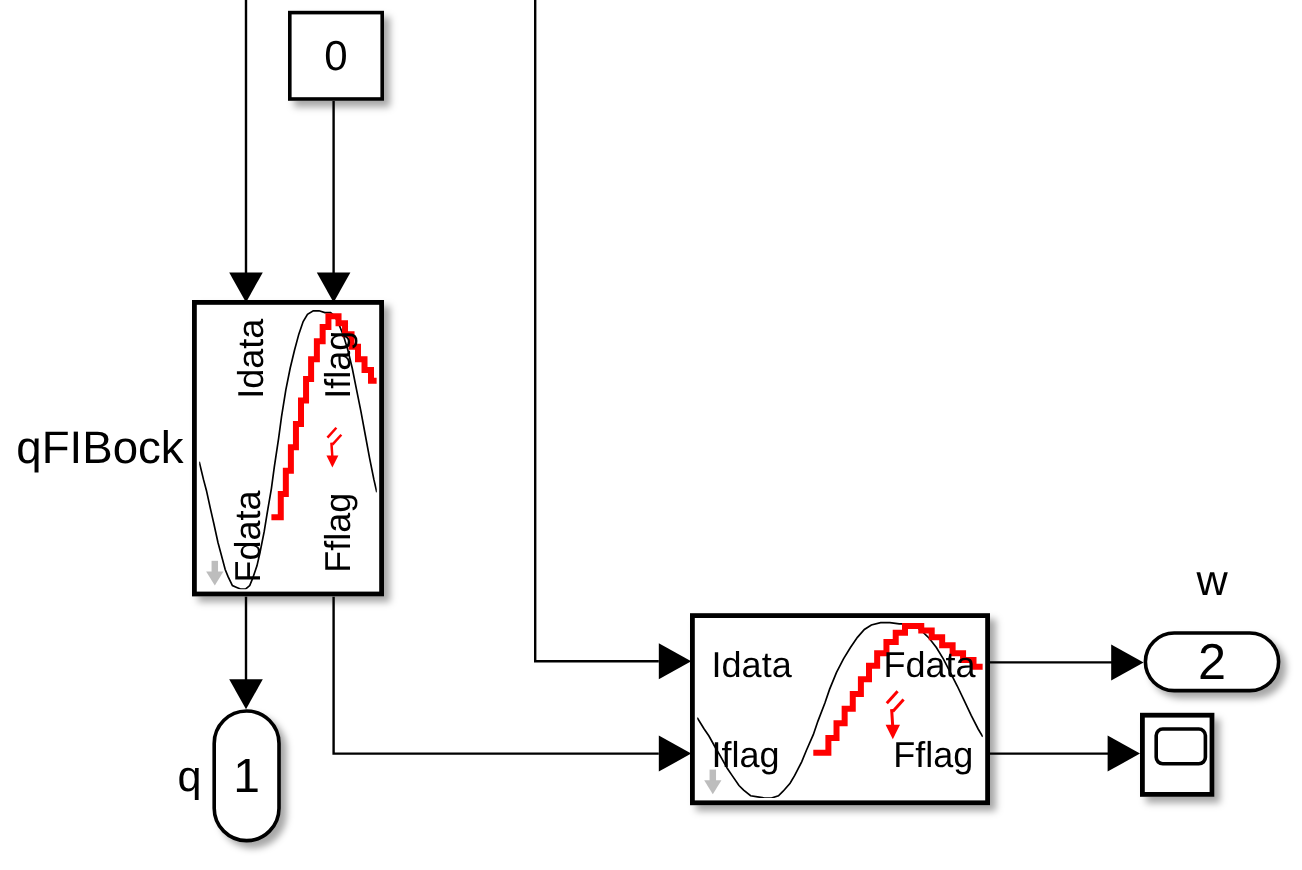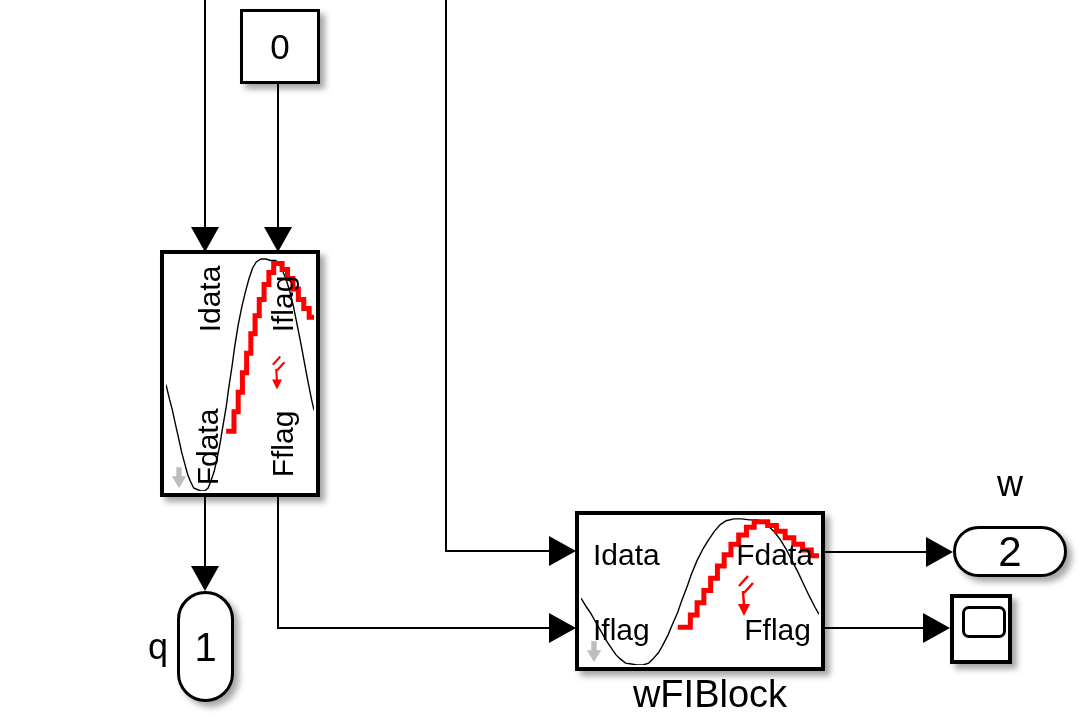--- a/index.html
+++ b/index.html
@@ -76,20 +76,21 @@
     </svg>
     <svg class="fi-badge" viewBox="0 0 20 24" style="left:6px;bottom:4px;width:18px;height:22px;">
       <rect x="7" y="0" width="6" height="11" fill="#bdbdbd"></rect>
       <polygon points="2,10 18,10 10,23" fill="#bdbdbd"></polygon>
     </svg>
     <div class="port-label vlabel" style="left:46px;top:45px;">Idata</div>
     <div class="port-label vlabel" style="left:119px;top:50px;">Iflag</div>
     <div class="port-label vlabel" style="left:44px;top:193px;">Fdata</div>
     <div class="port-label vlabel" style="left:119px;top:190px;">Fflag</div>
   </div>
+  <div class="name-label" style="left:8px;top:352px;width:145px;text-align:right;">qFIBock</div>
 
   <div class="blk thin pill center" style="left:177px;top:591px;width:57px;height:111px;">
     <span class="digit">1</span>
   </div>
   <div class="name-label" style="left:120px;top:625px;width:48px;text-align:right;font-size:36px;">q</div>
 
   <div class="blk" style="left:575px;top:511px;width:250px;height:160px;">
     <svg class="fi-icon" viewBox="0 0 246 157" preserveAspectRatio="none">
       <path d="M0,86 L6,96 10,102 16,113 20,120 26,131 30,137 36,146 40,150 46,155 52,156 58,157 64,157 70,155 74,151 80,144 84,137 90,125 94,115 100,101 104,89 110,73 114,61 120,46 126,34 132,24 138,15 144,8 150,4 158,2 166,2 174,3 182,3 188,5 194,10 200,16 206,24 212,34 218,46 224,58 230,71 236,84 242,96 246,103" stroke="#000" stroke-width="1.4" fill="none" vector-effect="non-scaling-stroke"></path>
       <path d="M100,117 H113 V104 H120 V91 H127 V78 H134 V65 H141 V52 H148 V40 H155 V29 H163 V19 H171 V11 H179 V5 H193 V9 H202 V15 H211 V22 H220 V29 H229 V35 H238 V41 H246" stroke="#ff0000" stroke-width="5" fill="none" vector-effect="non-scaling-stroke"></path>
@@ -102,21 +103,20 @@
     </svg>
     <svg class="fi-badge" viewBox="0 0 20 24" style="left:6px;bottom:4px;width:18px;height:22px;">
       <rect x="7" y="0" width="6" height="11" fill="#bdbdbd"></rect>
       <polygon points="2,10 18,10 10,23" fill="#bdbdbd"></polygon>
     </svg>
     <div class="port-label" style="left:14px;top:25px;">Idata</div>
     <div class="port-label" style="left:14px;top:100px;">Iflag</div>
     <div class="port-label" style="right:8px;top:25px;">Fdata</div>
     <div class="port-label" style="right:10px;top:100px;">Fflag</div>
   </div>
-  <div class="name-label" style="left:585px;top:672px;width:250px;text-align:center;">wFIBlock</div>
 
   <div class="blk thin pill center" style="left:953px;top:526px;width:114px;height:51px;">
     <span class="digit" style="font-size:42px;">2</span>
   </div>
   <div class="name-label" style="left:953px;top:462px;width:114px;text-align:center;font-size:36px;">w</div>
 
   <div class="blk" style="left:950px;top:594px;width:62px;height:70px;">
     <div style="position:absolute;left:8px;top:8px;width:38px;height:26px;border:3px solid #000;
                 border-radius:7px;background:#fff;"></div>
   </div>

